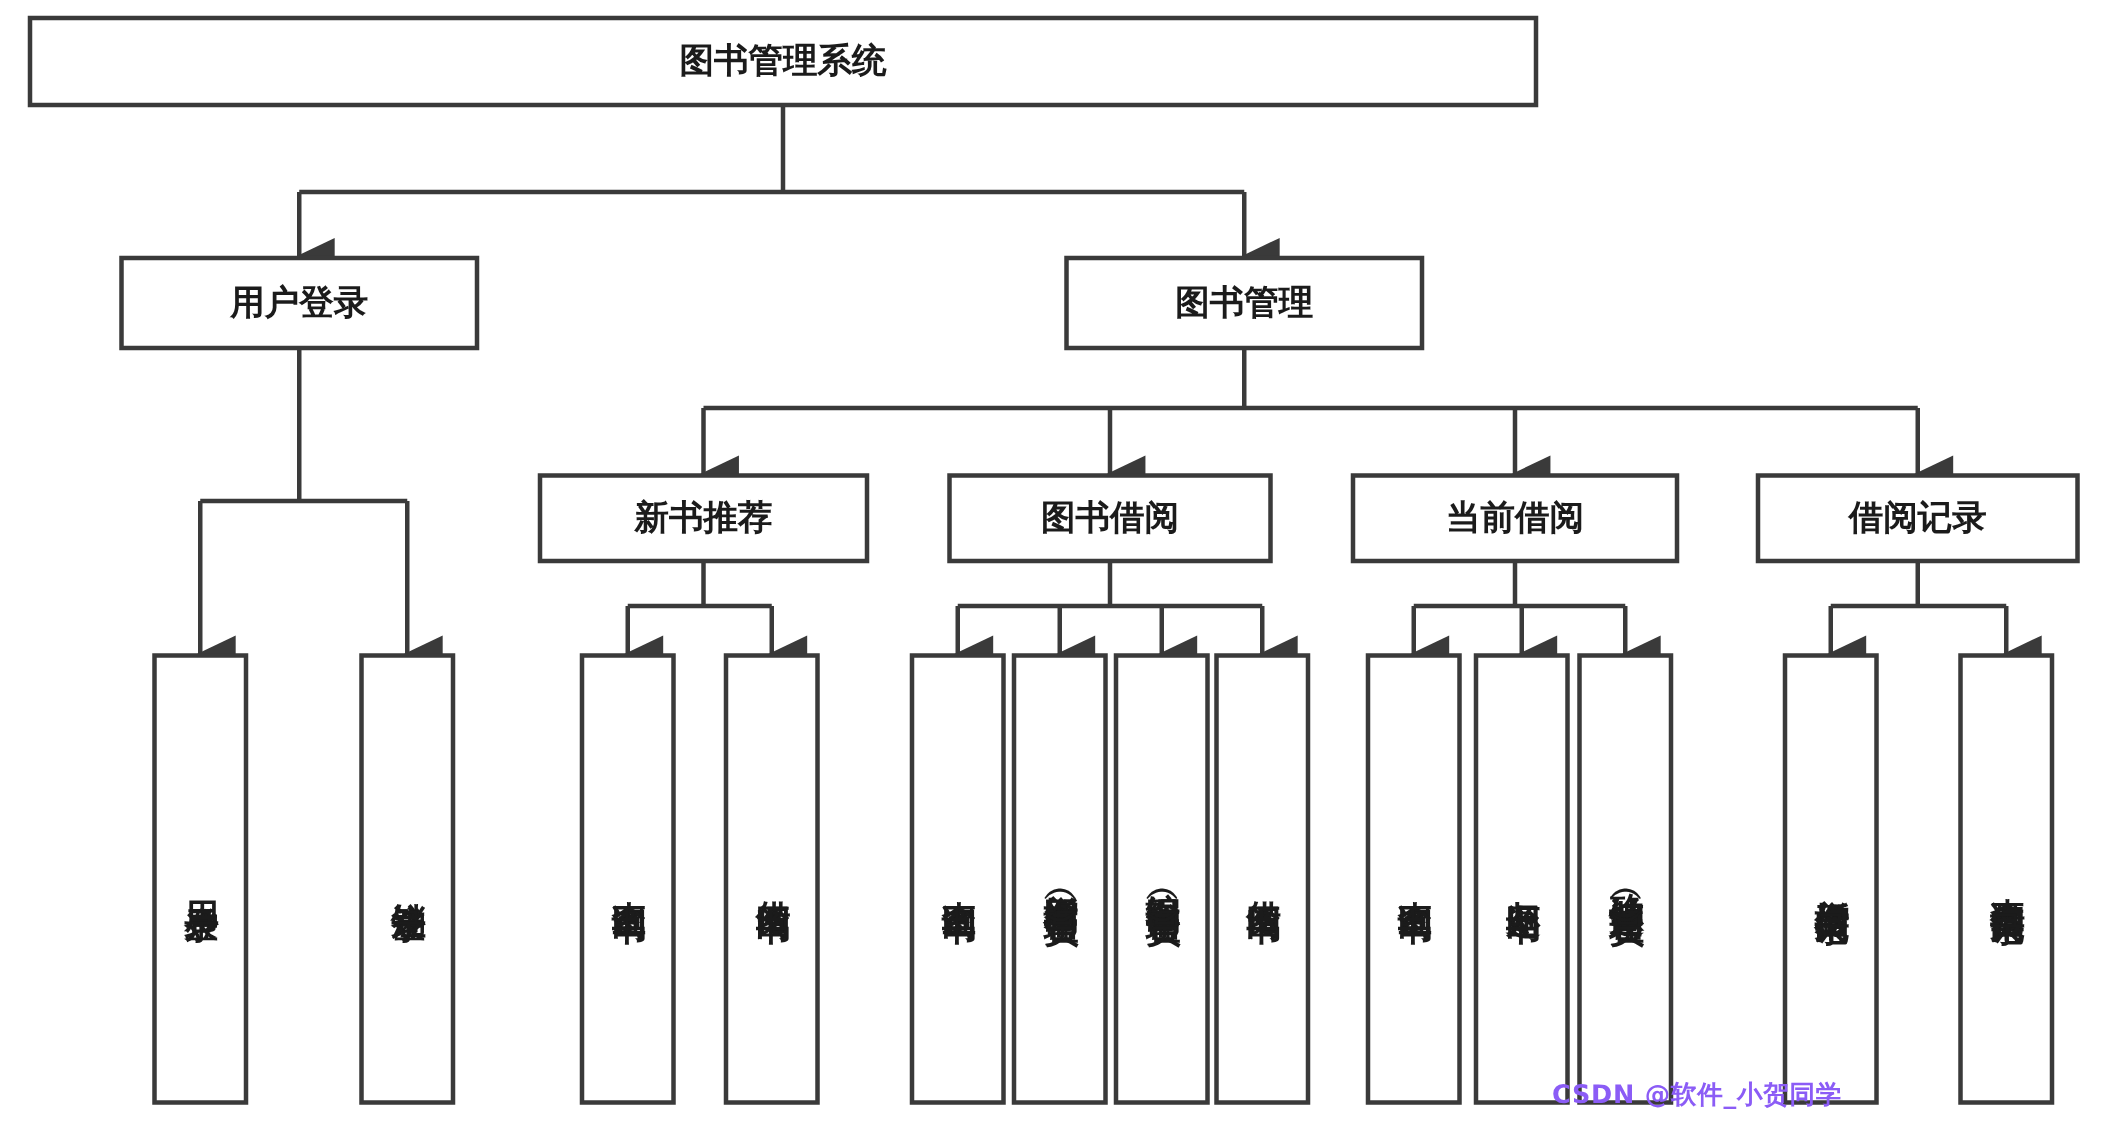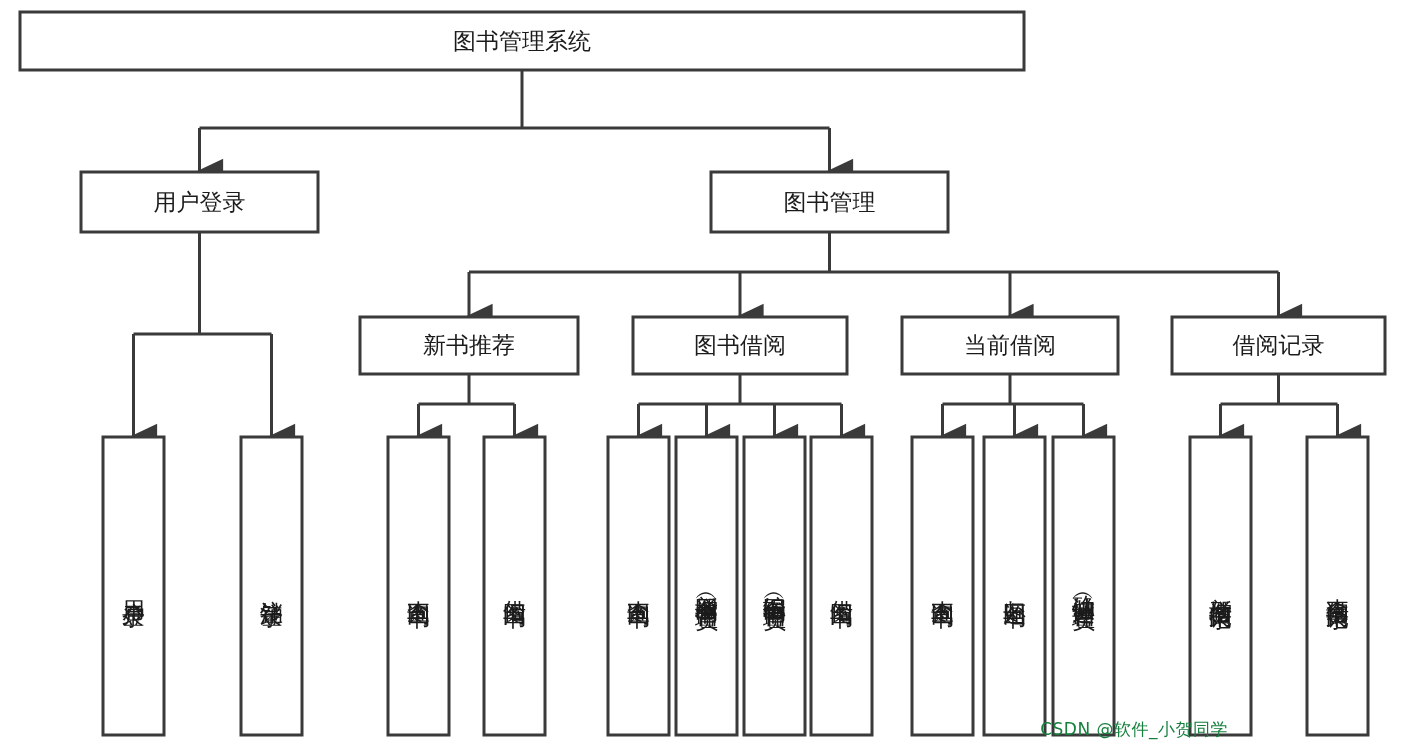--- a/index.html
+++ b/index.html
@@ -14,20 +14,21 @@
     position: relative;
     overflow: hidden;
     font-family: "DejaVu Sans", "Liberation Sans", sans-serif;
   }
   #diagram-root {
     position: absolute;
     left: 0;
     top: 0;
     width: 1238px;
     height: 747px;
+    font-weight: bold;
   }
   svg#tree-svg {
     display: block;
     width: 1405px;
     height: 747px;
   }
   .node-box {
     fill: #ffffff;
     stroke: #3a3a3a;
     stroke-width: 3;
@@ -63,21 +64,21 @@
     font-size: 23px;
     line-height: 1;
     color: #1b1b1b;
     white-space: nowrap;
     font-family: "DejaVu Sans", "Liberation Sans", sans-serif;
   }
   .watermark {
     position: absolute;
     right: 10px;
     bottom: 6px;
-    color: #15803d;
+    color: #8b5cf6;
     font-size: 17px;
     font-family: "DejaVu Sans", "Liberation Sans", sans-serif;
     letter-spacing: 0.5px;
     white-space: nowrap;
   }
 </style>
 </head>
 <body>
 
 <div id="diagram-root">

